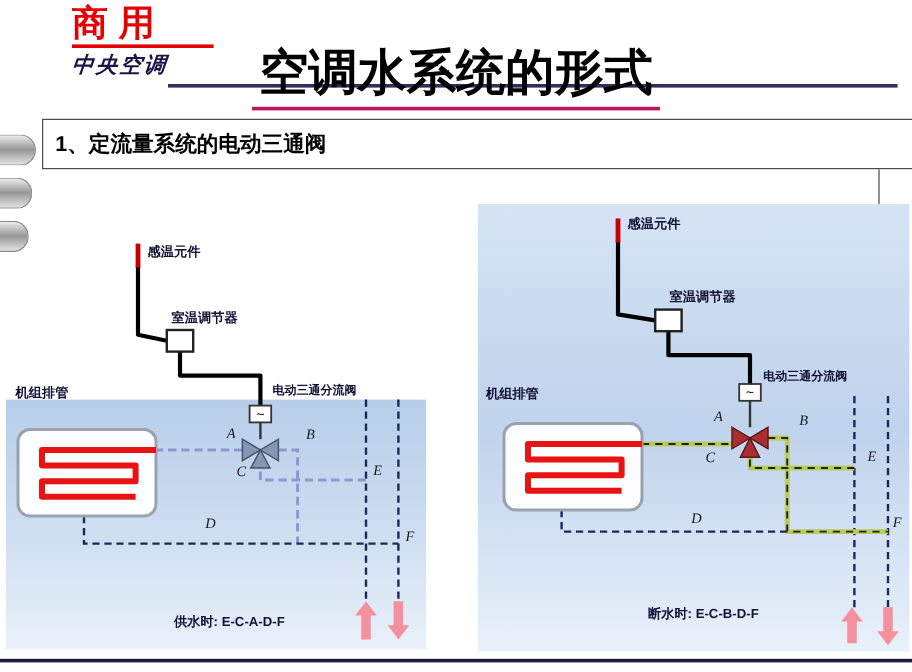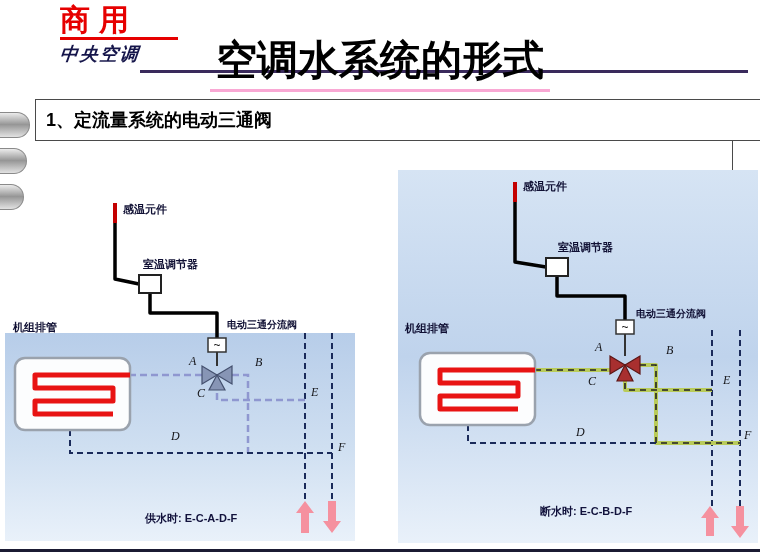--- a/index.html
+++ b/index.html
@@ -5,21 +5,21 @@
   * { margin:0; padding:0; box-sizing:border-box; }
   html,body { width:760px; height:560px; }
   body { position:relative; background:#ffffff; font-family:"Liberation Sans",sans-serif; overflow:hidden; }
 
   .logo { position:absolute; left:12px; top:4px; z-index:3;margin-left:48px; }
   .brand-top { color:#e60000; font-size:30px; font-weight:bold; letter-spacing:9px; line-height:1.05; font-family:"Liberation Serif",serif; }
   .brand-rule { height:3px; background:#e60000; width:118px; margin:1px 0 2px; }
   .brand-bottom { color:#15154a; font-size:18px; font-weight:bold; font-style:italic; transform:skewX(-6deg); letter-spacing:2px; }
 
   .title-line { position:absolute; left:140px; top:70px; width:608px; height:3px; background:#3a2a5c; z-index:1; }
-  .page-title { position:absolute; top:33px; left:50%; transform:translateX(-50%); font-family:"Liberation Serif",serif; font-size:41px; font-weight:600; color:#000; border-bottom:3px solid #f9a8d4; padding:0 6px 1px; white-space:nowrap; z-index:2; }
+  .page-title { position:absolute; top:33px; left:50%; transform:translateX(-50%); font-family:"Liberation Serif",serif; font-size:41px; font-weight:600; color:#000; border-bottom:3px solid #be185d; padding:0 6px 1px; white-space:nowrap; z-index:2; }
 
   .section-box { position:absolute; left:35px; top:99px; width:759px; height:42px; border:1px solid #4a4a4a; background:#fff; z-index:2; }
   .section-heading { position:absolute; left:10px; top:0; line-height:40px; font-size:18px; font-weight:bold; color:#000; white-space:nowrap; }
   .section-stub { position:absolute; left:732px; top:141px; width:1px; height:36px; background:#4a4a4a; }
 
   .cyl { position:absolute; left:0; height:26px; border:1px solid #8a8a8a; border-left:none; border-radius:0 13px 13px 0 / 0 50% 50% 0; background:linear-gradient(180deg,#ececec,#969696 48%,#c2c2c2 78%,#e2e2e2); z-index:1; }
   .cyl1 { top:112px; width:30px; }
   .cyl2 { top:148px; width:27px; }
   .cyl3 { top:184px; width:24px; }
 

